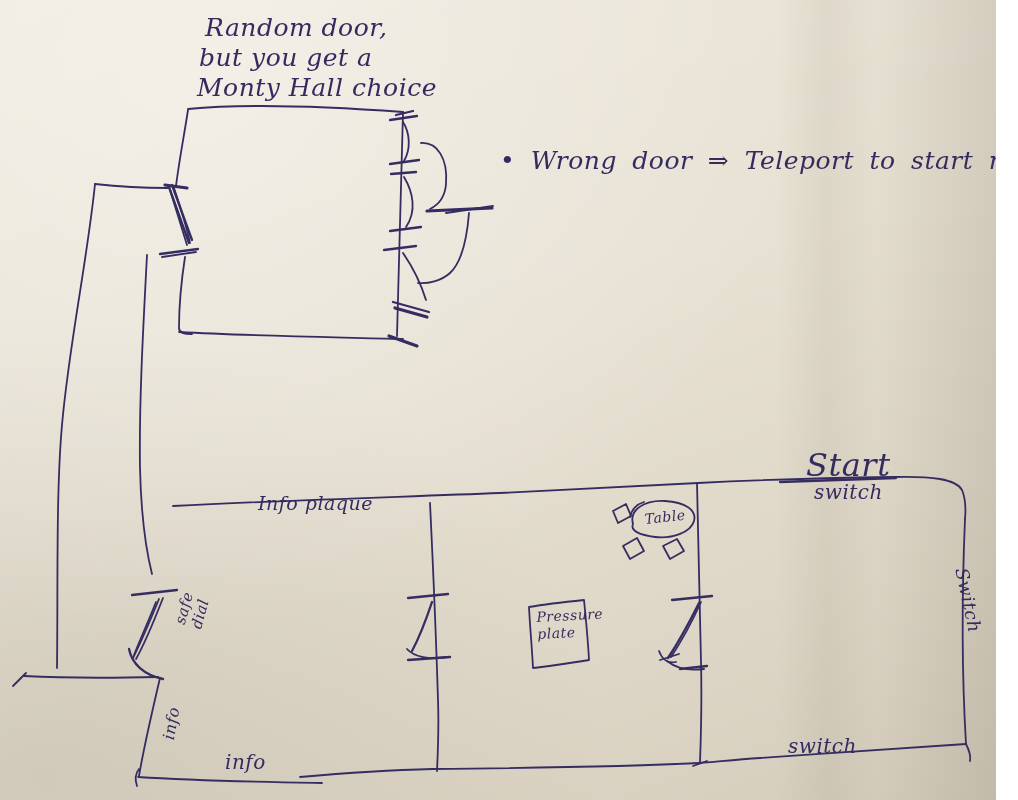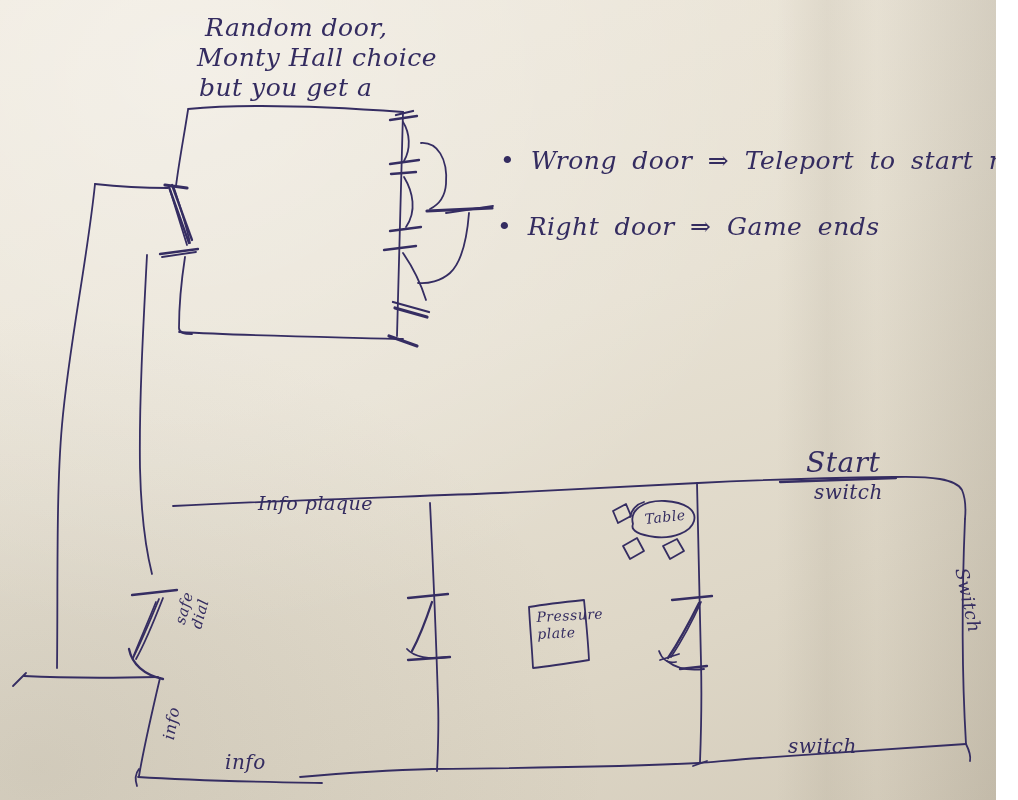--- a/index.html
+++ b/index.html
@@ -13,21 +13,21 @@
     font-family:"DejaVu Serif","Liberation Serif",serif;
     color:#342c60;
   }
   svg.ink{position:absolute;left:0;top:0;}
   svg.ink path{fill:none;stroke:#352d62;stroke-width:1.8;stroke-linecap:round;stroke-linejoin:round;}
   svg.ink path.w2{stroke-width:2.3;}
   svg.ink path.w3{stroke-width:3.2;}
   .hw{position:absolute;font-style:italic;white-space:nowrap;letter-spacing:0.5px;}
   .note{font-size:25px;line-height:30px;}
   .rule{font-size:25px;word-spacing:7px;}
-  .big{font-size:28px;}
+  .big{font-size:32px;}
   .mid{font-size:20px;}
   .small{font-size:15px;line-height:17px;}
   .rot{transform-origin:0 0;}
 </style>
 </head>
 <body>
 
 <div class="page">
 
   <svg class="ink" width="1018" height="800" viewBox="0 0 1018 800">
@@ -130,31 +130,27 @@
       <path d="M633,524 C629,510 644,500 665,501 C685,502 697,510 694,521 C691,532 673,539 655,537 C640,535 630,531 633,524"></path>
       <path d="M644,502 C637,504 631,510 630,517"></path>
       <path d="M613,511 L626,504 L631,516 L618,523 Z"></path>
       <path d="M623,546 L637,538 L644,551 L630,559 Z"></path>
       <path d="M663,546 L677,539 L684,551 L670,559 Z"></path>
     </g>
   </svg>
 
   <div class="hw note" style="left:205px;top:13px;">
     <div>Random door,</div>
+    <div style="margin-left:-6px;">but you get a</div>
     <div style="margin-left:-8px;">Monty Hall choice</div>
-    <div style="margin-left:-6px;">but you get a</div>
   </div>
 
   <div class="hw rule" style="left:500px;top:146px;">
     <span>•</span>
     <span>Wrong door ⇒ Teleport to start room</span>
-  </div>
-  <div class="hw rule" style="left:497px;top:212px;">
-    <span>•</span>
-    <span>Right door ⇒ Game ends</span>
   </div>
 
   <div class="hw big" style="left:806px;top:446px;">Start</div>
   <div class="hw mid" style="left:814px;top:480px;">switch</div>
   <div class="hw mid rot" style="left:972px;top:566px;font-size:18px;transform:rotate(78deg);">Switch</div>
   <div class="hw mid" style="left:788px;top:734px;">switch</div>
 
   <div class="hw" style="left:258px;top:492px;font-size:19px;">Info plaque</div>
 
   <div class="hw small rot" style="left:172px;top:622px;transform:rotate(-75deg);">

